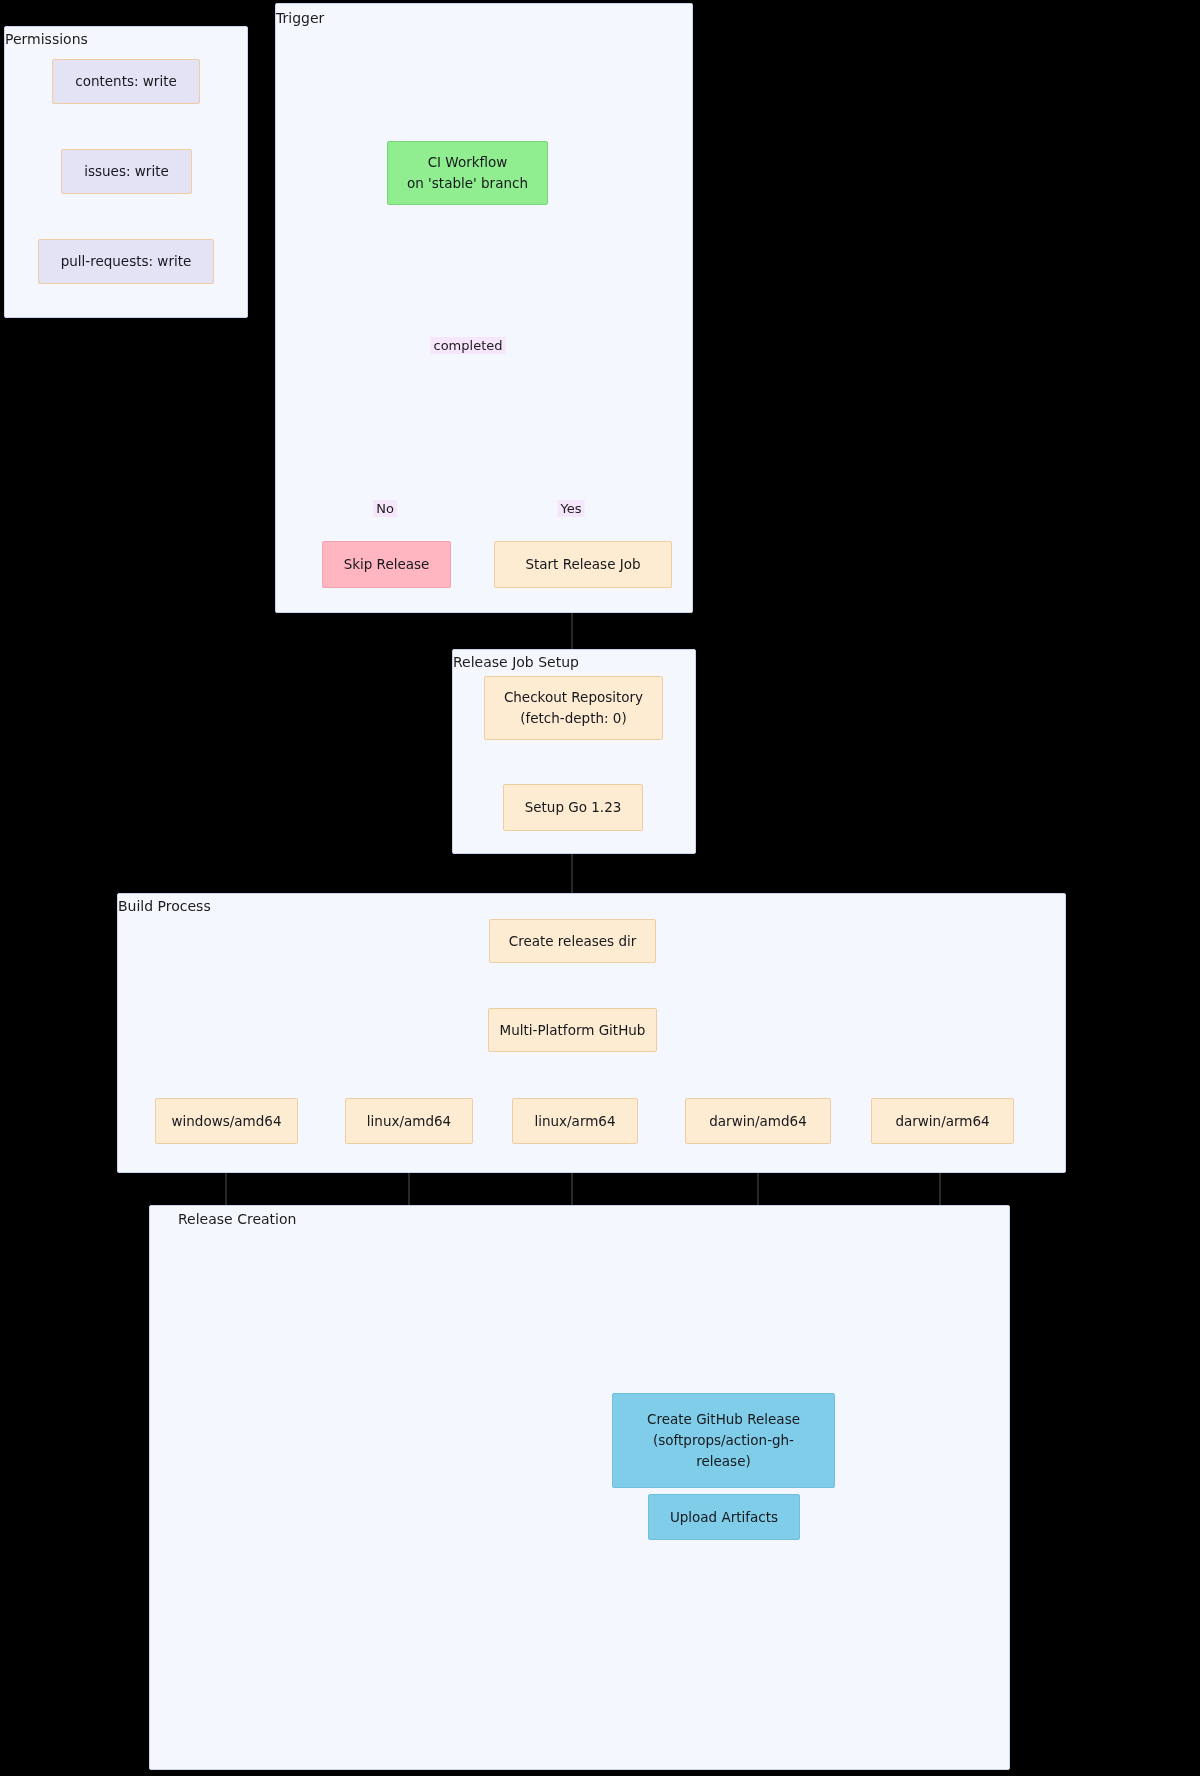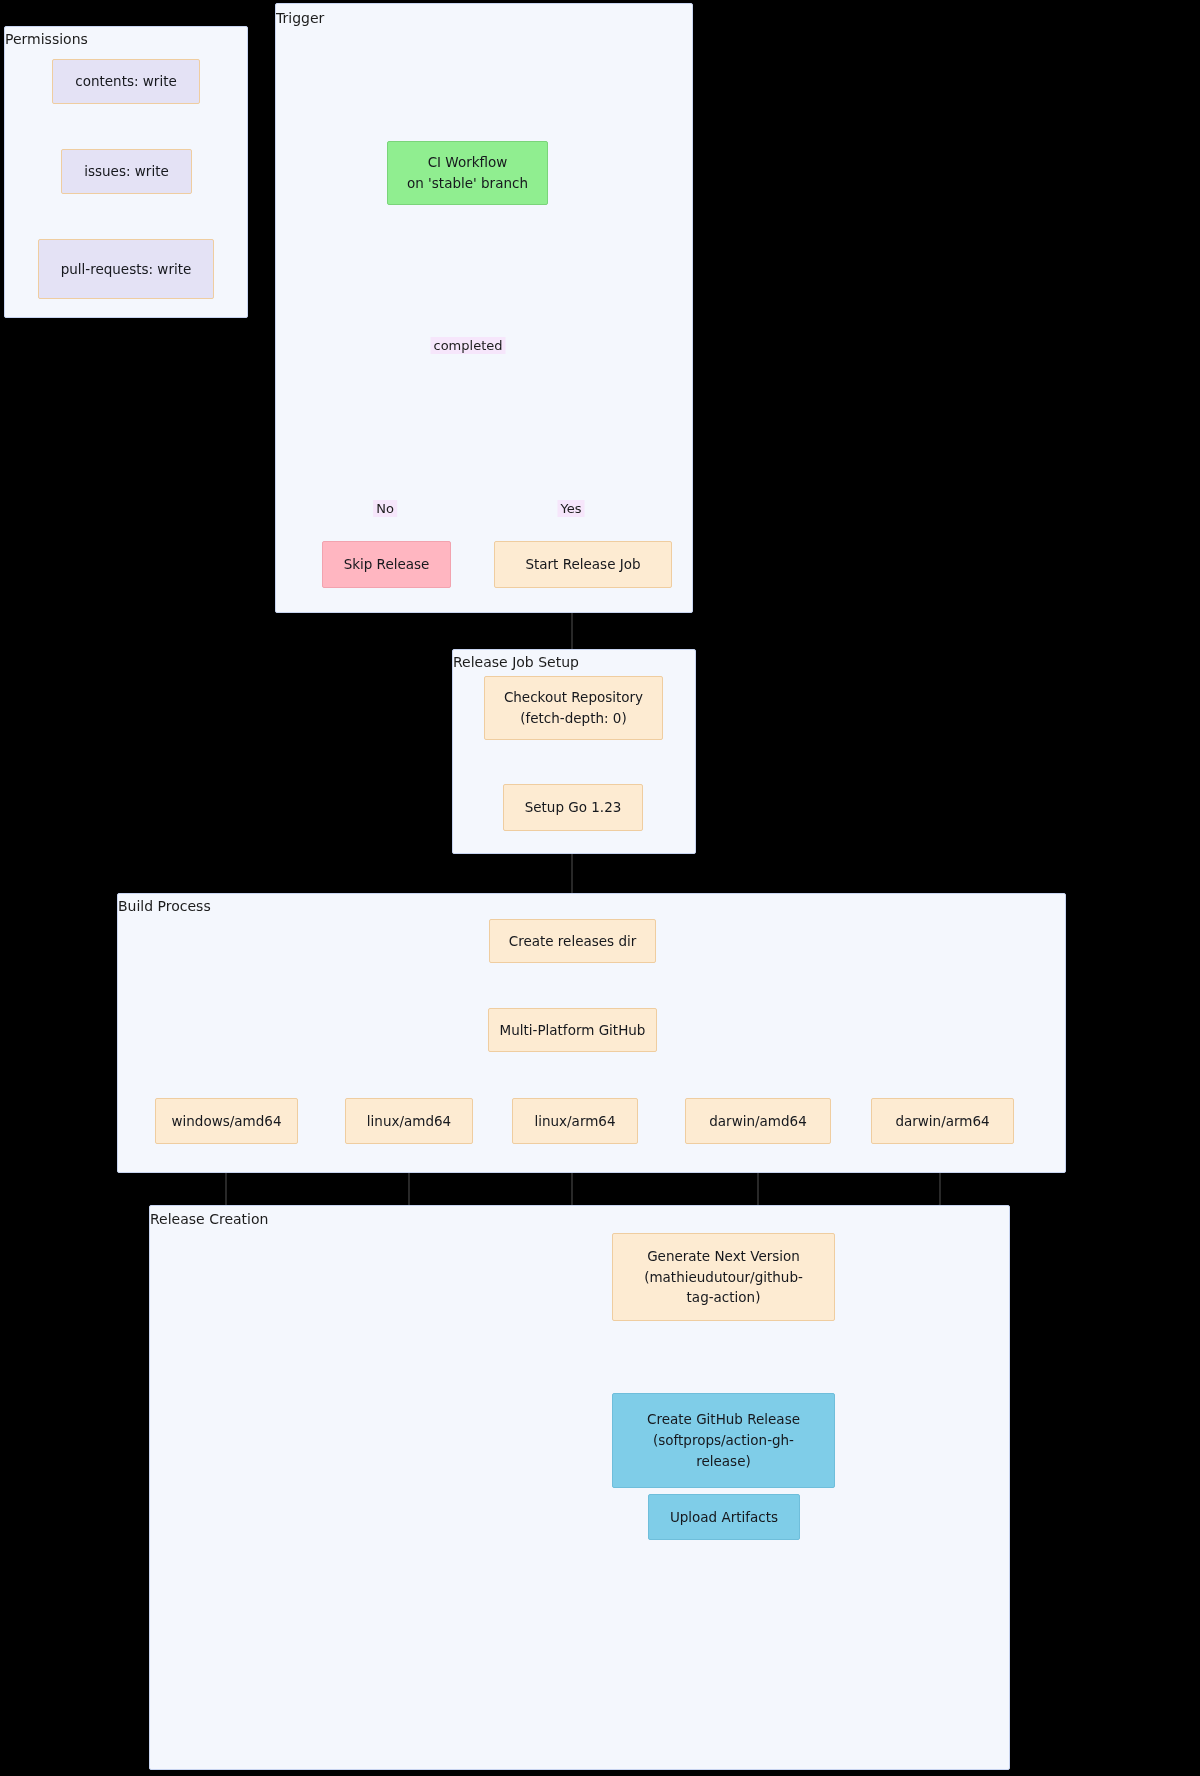--- a/index.html
+++ b/index.html
@@ -160,21 +160,21 @@
 
   <div class="subgraph" style="left:4px; top:26px; width:244px; height:292px;">
     <div class="subgraph-title" style="top:4px;">Permissions</div>
   </div>
   <div class="node perm" style="left:52px; top:59px; width:148px; height:45px;">
     <span>contents: write</span>
   </div>
   <div class="node perm" style="left:61px; top:149px; width:131px; height:45px;">
     <span>issues: write</span>
   </div>
-  <div class="node perm" style="left:38px; top:239px; width:176px; height:60px;">
+  <div class="node perm" style="left:38px; top:239px; width:176px; height:45px;">
     <span>pull-requests: write</span>
   </div>
 
   <div class="subgraph" style="left:275px; top:3px; width:418px; height:610px;">
     <div class="subgraph-title" style="top:6px;">Trigger</div>
   </div>
 
   <div class="node trigger" style="left:387px; top:141px; width:161px; height:64px; white-space:pre-line;">
     <span>CI Workflow
 on 'stable' branch</span>
@@ -230,26 +230,21 @@
     <span>linux/arm64</span>
   </div>
   <div class="node default" style="left:685px; top:1098px; width:146px; height:46px;">
     <span>darwin/amd64</span>
   </div>
   <div class="node default" style="left:871px; top:1098px; width:143px; height:46px;">
     <span>darwin/arm64</span>
   </div>
 
   <div class="subgraph" style="left:149px; top:1205px; width:861px; height:565px;">
-    <div class="subgraph-title" style="top:5px;">Release Creation</div>
-  </div>
-  <div class="node default" style="left:612px; top:1233px; width:223px; height:88px; white-space:pre-line;">
-    <span>Generate Next Version
-(mathieudutour/github-
-tag-action)</span>
+    <div class="subgraph-title" style="top:5px;padding-left:28px;">Release Creation</div>
   </div>
   <div class="node release" style="left:612px; top:1358px; width:223px; height:95px; white-space:pre-line;margin-top:35px;">
     <span>Create GitHub Release
 (softprops/action-gh-
 release)</span>
   </div>
   <div class="node release" style="left:648px; top:1494px; width:152px; height:46px;">
     <span>Upload Artifacts</span>
   </div>
 

